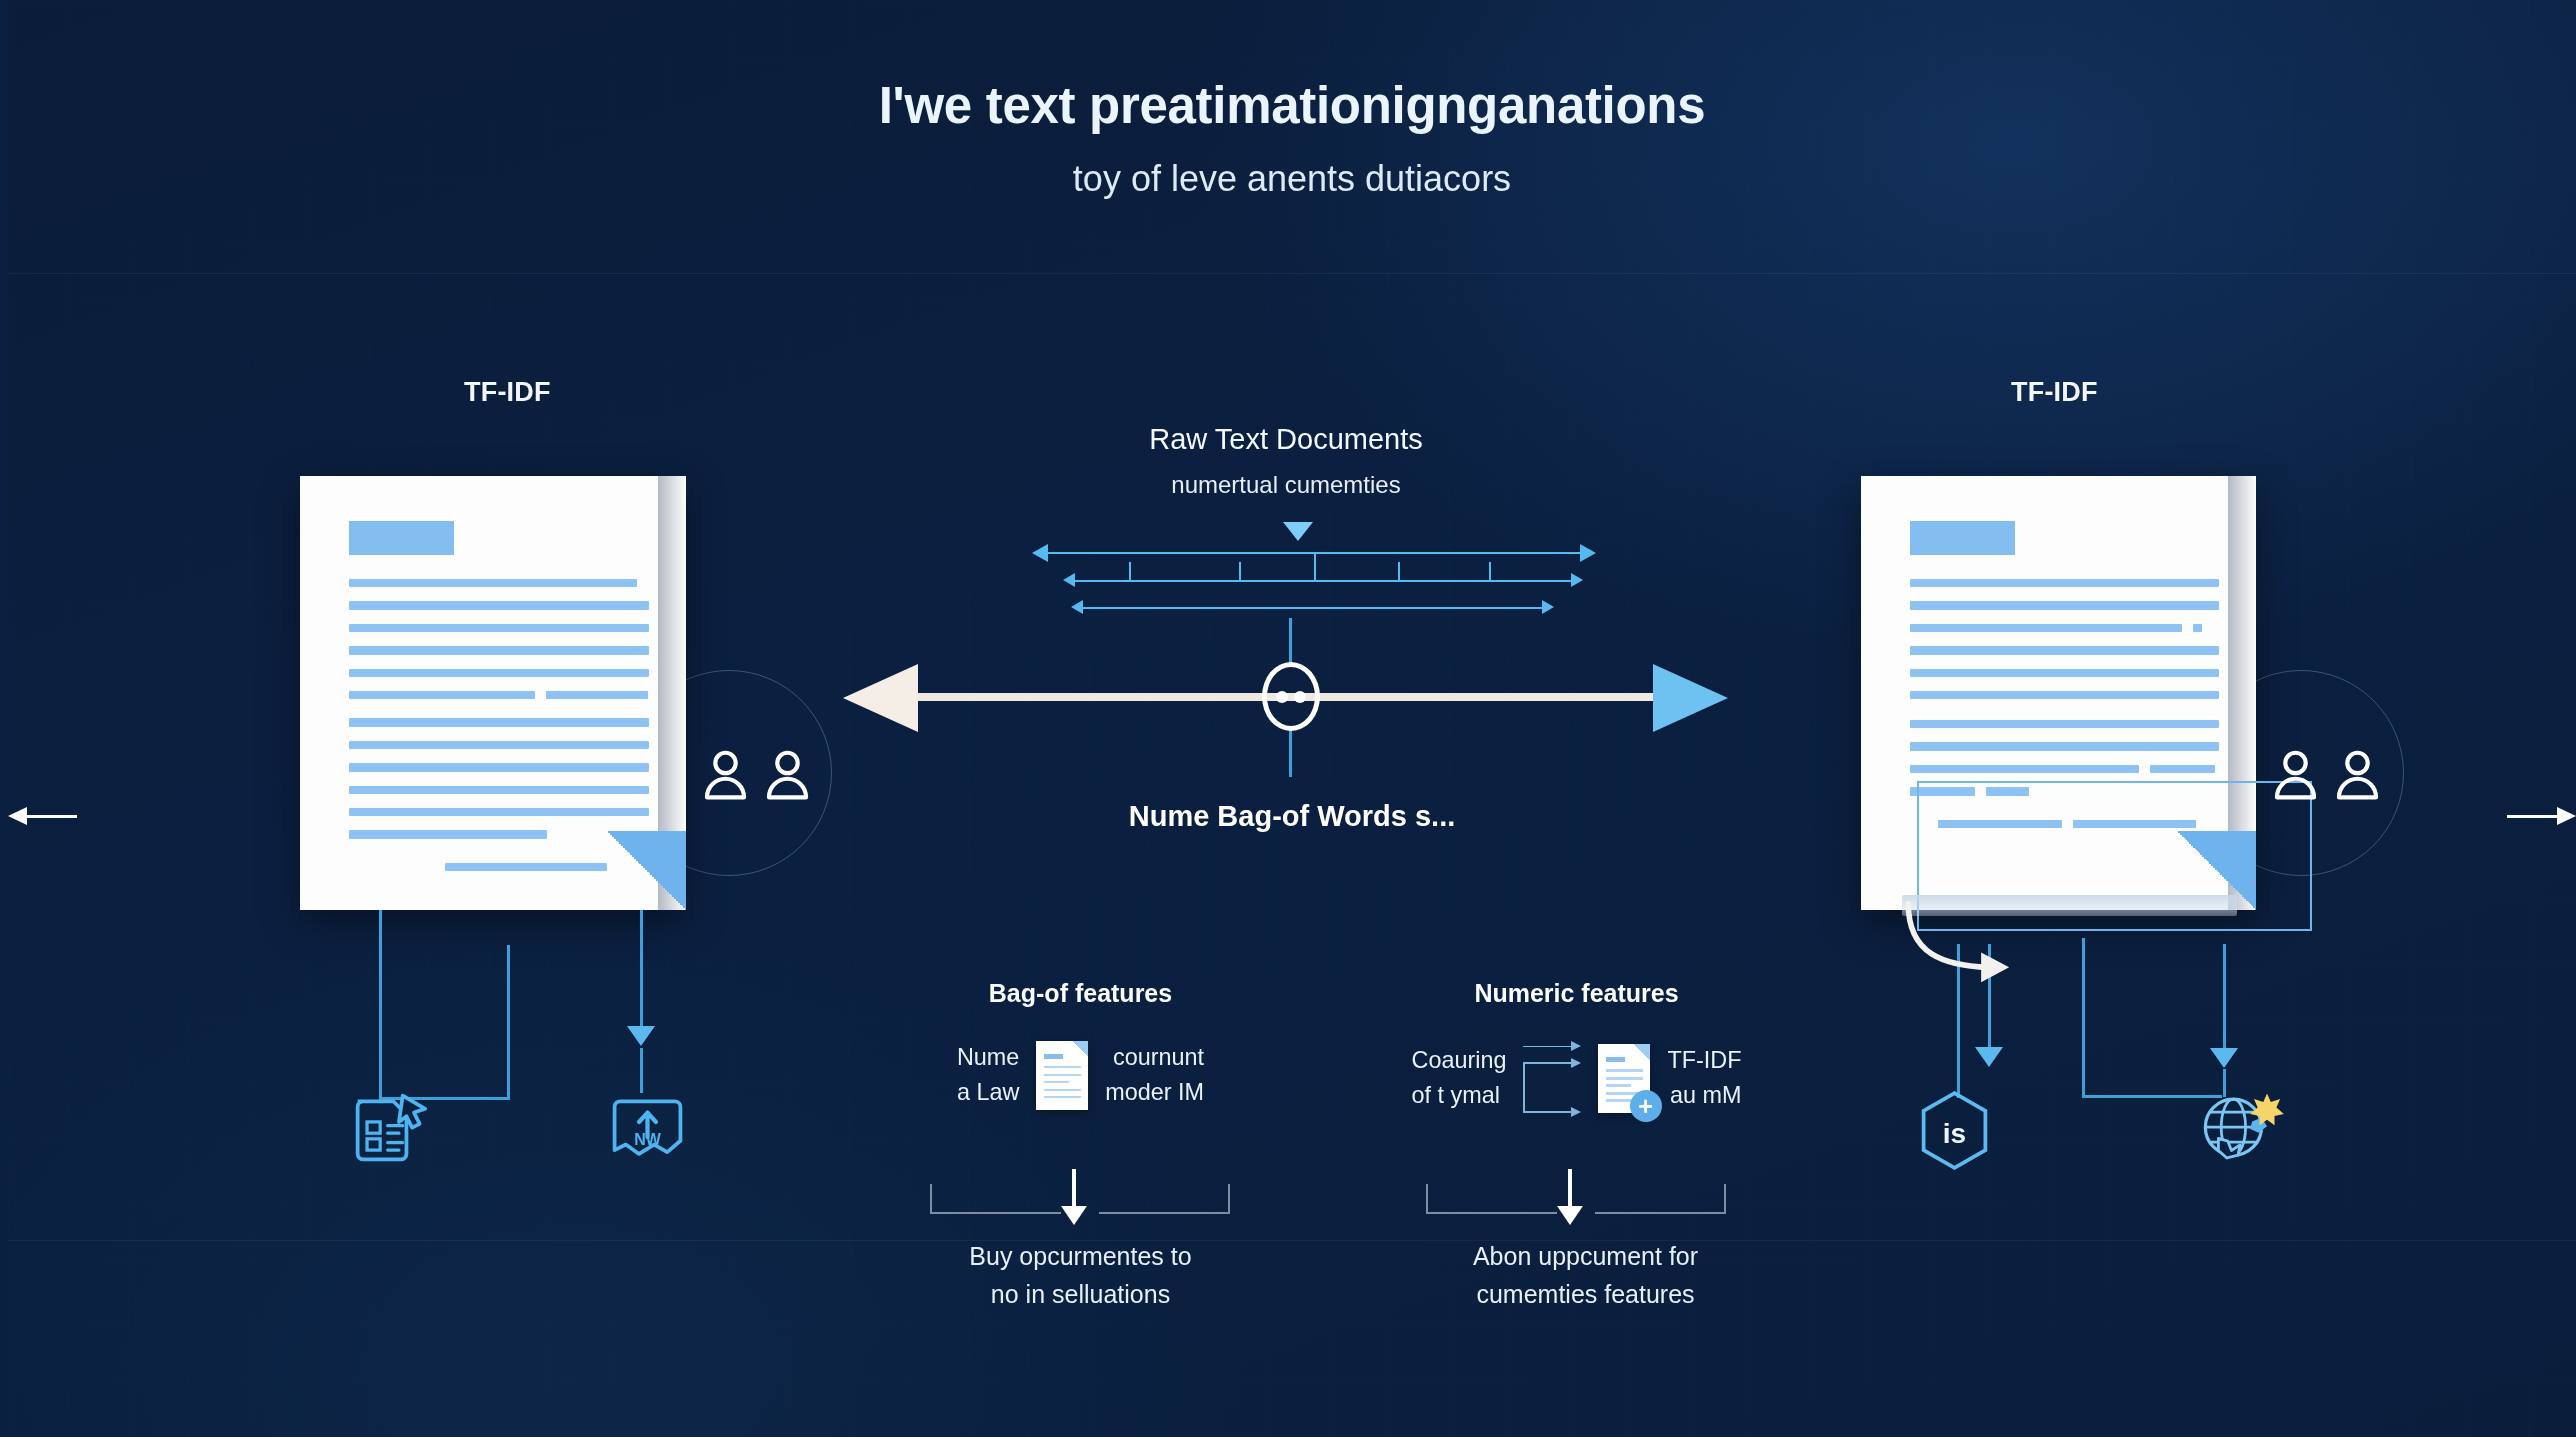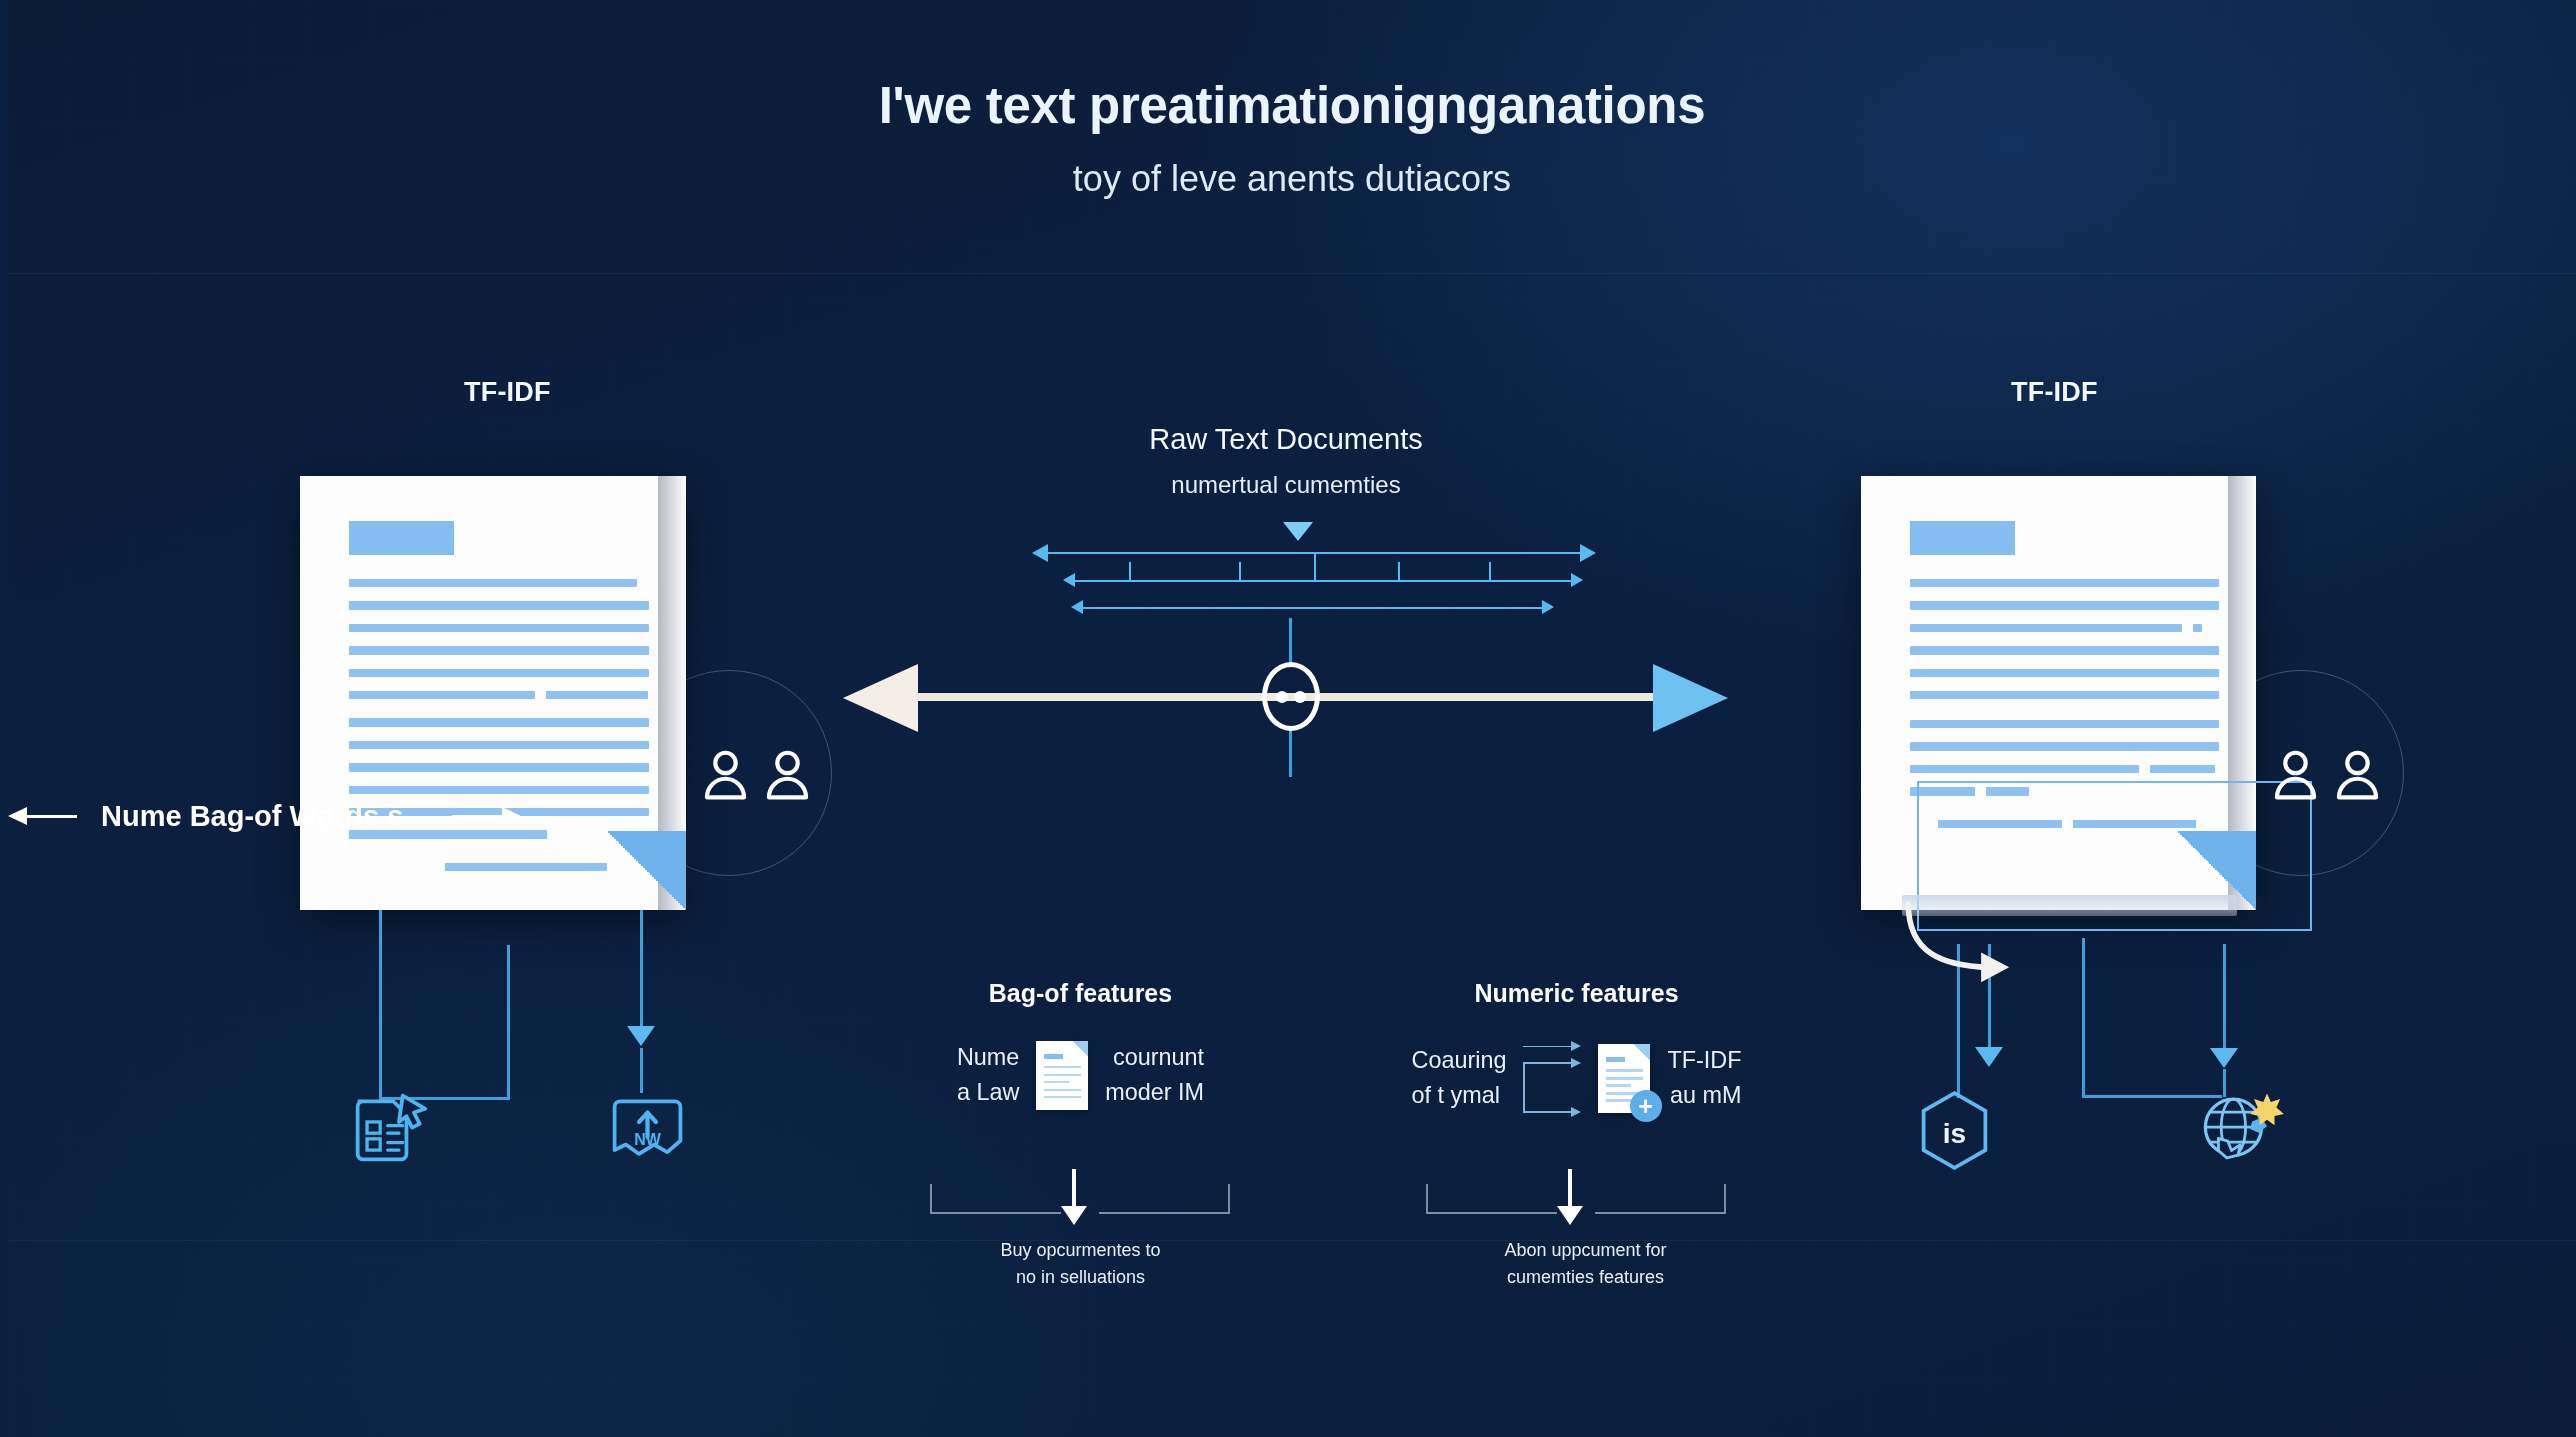--- a/index.html
+++ b/index.html
@@ -136,21 +136,21 @@
     width:58px; height:69px; border:5.6px solid #ffffff; border-radius:50%;
     display:flex; align-items:center; justify-content:center; gap:6.6px;
     background:transparent;
   }
   #hub i { width:12px; height:12px; background:#fff; border-radius:50%; display:block; }
   .hub-stem { position:absolute; width:2.8px; background:#3f9fd8; left:1281px; }
 
   
   #bow-row {
     position:absolute; left:0; right:0; top:800px;
-    display:flex; align-items:center; justify-content:flex-start; gap:24px;
+    display:flex; align-items:center; justify-content:space-between; gap:24px;
   }
   #bow-row .lbl { font-size:29px; font-weight:700; color:#ffffff; }
   .wht-arrow { position:relative; width:69px; height:19px; }
   .wht-arrow i { position:absolute; top:7.5px; left:0; right:13px; height:3.7px; background:#fff; }
   .wht-arrow b {
     position:absolute; top:0; width:0; height:0;
     border-top:9.4px solid transparent; border-bottom:9.4px solid transparent;
   }
   .wht-arrow.left b  { left:0;  border-right:19px solid #fff; }
   .wht-arrow.left i  { left:13px; right:0; }
@@ -215,21 +215,21 @@
   .sep .br { right:0; border-right:2.8px solid rgba(220,232,245,.55); }
   .sep .dn { position:absolute; left:142px; top:3.7px; width:3.7px; height:43px; background:#fff; }
   .sep .dh {
     position:absolute; left:131px; top:41px; width:0; height:0;
     border-left:13px solid transparent; border-right:13px solid transparent;
     border-top:19px solid #fff;
   }
 
   
   .cap { position:absolute; width:403px; text-align:center;
-         font-size:18px; color:#e7f0f9; line-height:1.52; }
+         font-size:25px; color:#e7f0f9; line-height:1.52; }
   #cap-left  { left:871px;  top:1237px; }
   #cap-right { left:1376px; top:1237px; }
 
   
   .vline { position:absolute; width:2.8px; background:#3f9fd8; }
   .hline { position:absolute; height:2.8px; background:#3f9fd8; }
   .vdown {
     position:absolute; width:0; height:0;
     border-left:14px solid transparent; border-right:14px solid transparent;
     border-top:20.6px solid #5cb9f0;

